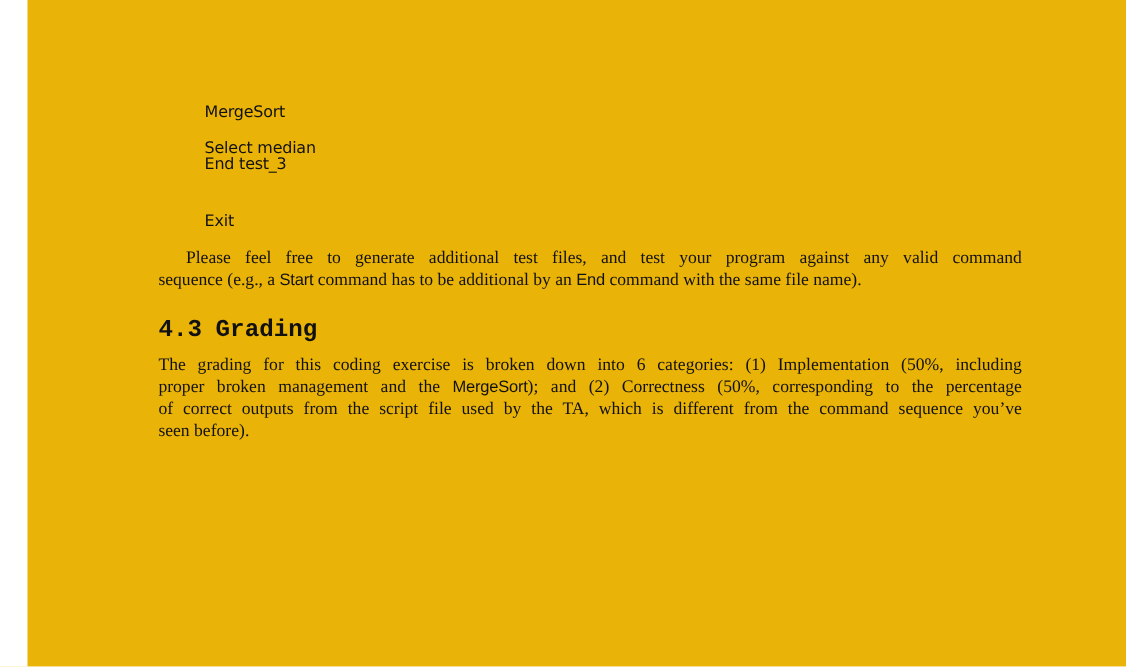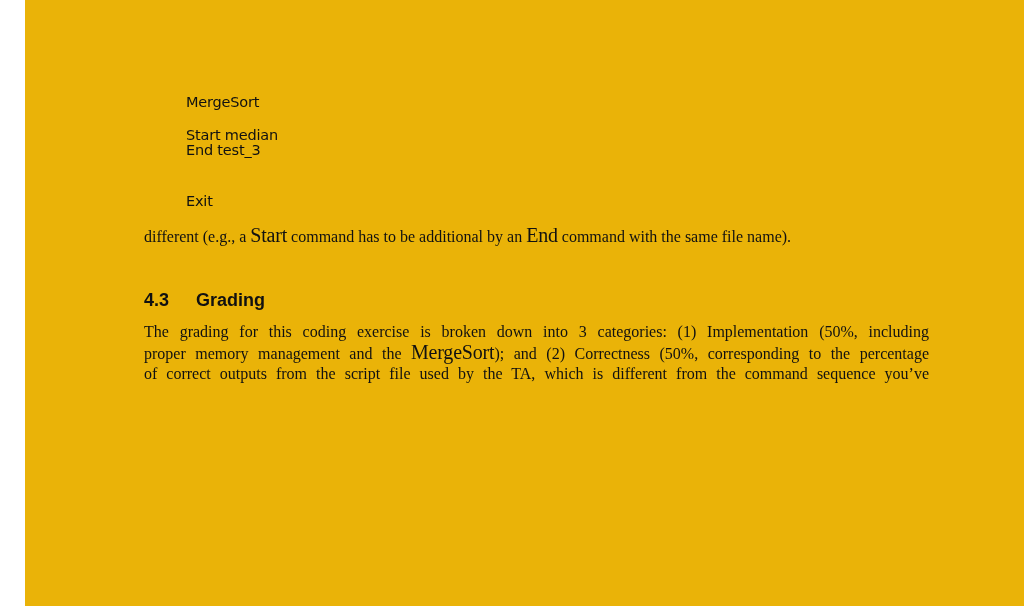--- a/index.html
+++ b/index.html
@@ -42,56 +42,58 @@
     .para .line {
       display: block;
       text-align: justify;
       text-align-last: justify;
       white-space: nowrap;
     }
     .para .line.last {
       text-align-last: left;
     }
     .sans {
-      font-family: Liberation Serif, serif;
-      font-size: 20px;
+      font-family: Liberation Sans, sans-serif;
+      font-size: 15px;
       letter-spacing: -0.2px;
     }
     .heading {
       position: absolute;
       left: 119px;
       top: 289px;
-      font-family: Liberation Sans, sans-serif;
+      font-family: Liberation Mono, monospace;
       font-weight: bold;
-      font-size: 18px;
+      font-size: 22px;
       color: #111;
       line-height: 22px;
     }
     .heading .num {
       display: inline-block;
       width: 52px;
     }
   </style>
 </head>
 <body>
 
 <div class="page">
 
   <div class="cmd" style="top:93px;">MergeSort</div>
-  <div class="cmd" style="top:126px;">Start median</div>
+  <div class="cmd" style="top:126px;">Select median</div>
   <div class="cmd" style="top:141px;">End test_3</div>
   <div class="cmd" style="top:192px;">Exit</div>
 
   <div class="para" style="top:225px;">
-    <span class="line last"><span>different (e.g., a </span><span class="sans">Start</span><span> command has to be additional by an </span><span class="sans">End</span><span> command with the same file name).</span></span>
+    <span class="line" style="padding-left:25px;">Please feel free to generate additional test files, and test your program against any valid command</span>
+    <span class="line last"><span>sequence (e.g., a </span><span class="sans">Start</span><span> command has to be additional by an </span><span class="sans">End</span><span> command with the same file name).</span></span>
   </div>
 
   <div class="heading">
     <span class="num">4.3</span><span>Grading</span>
   </div>
 
   <div class="para" style="top:322px;">
-    <span class="line">The grading for this coding exercise is broken down into 3 categories: (1) Implementation (50%, including</span>
-    <span class="line"><span>proper memory management and the </span><span class="sans">MergeSort</span><span>); and (2) Correctness (50%, corresponding to the percentage</span></span>
+    <span class="line">The grading for this coding exercise is broken down into 6 categories: (1) Implementation (50%, including</span>
+    <span class="line"><span>proper broken management and the </span><span class="sans">MergeSort</span><span>); and (2) Correctness (50%, corresponding to the percentage</span></span>
     <span class="line">of correct outputs from the script file used by the TA, which is different from the command sequence you’ve</span>
+    <span class="line last">seen before).</span>
   </div>
 
 </div>
 
 </body></html>

